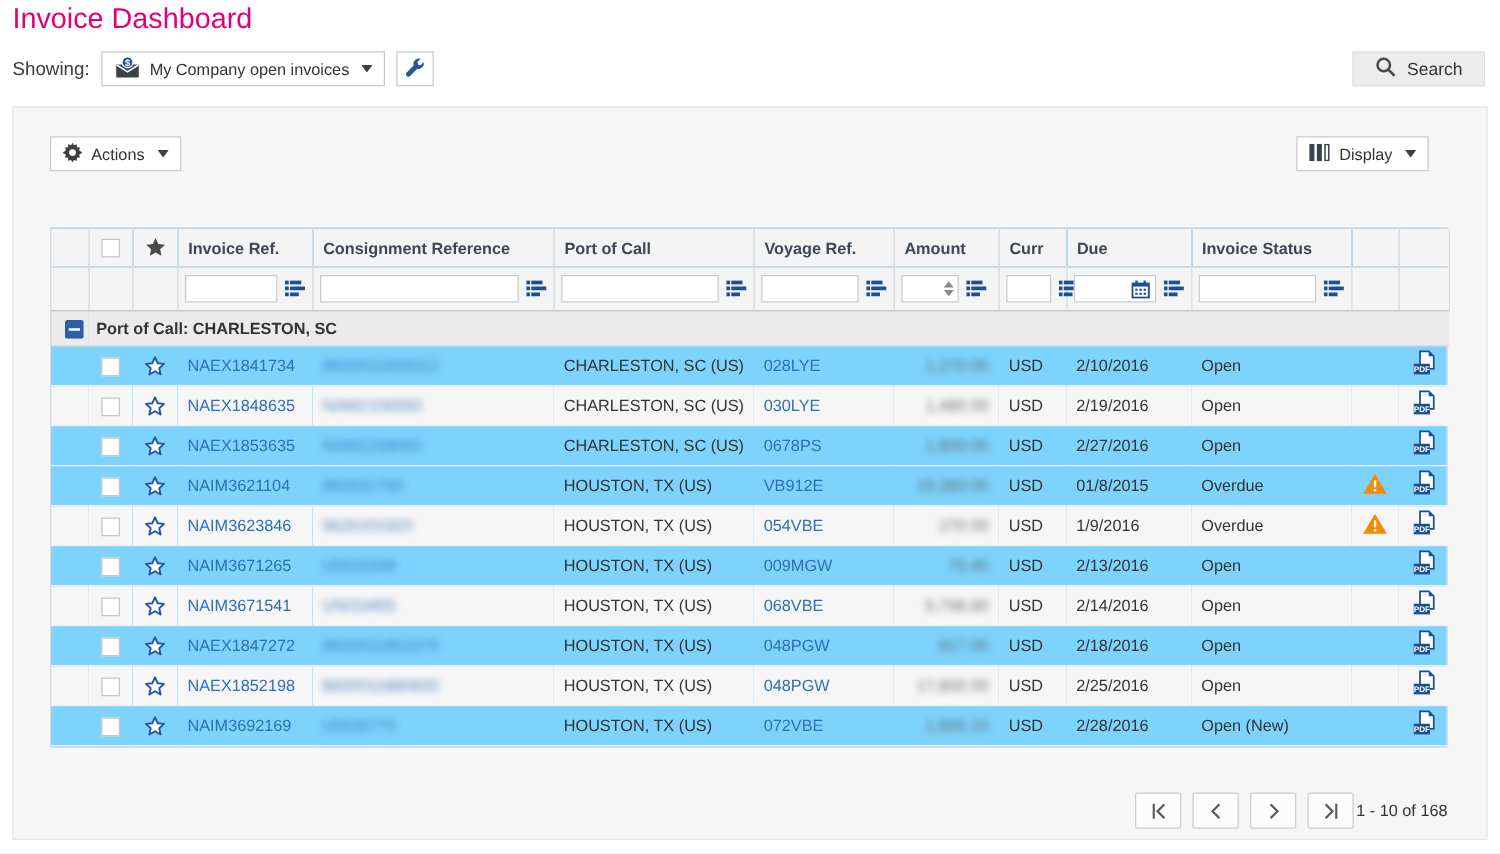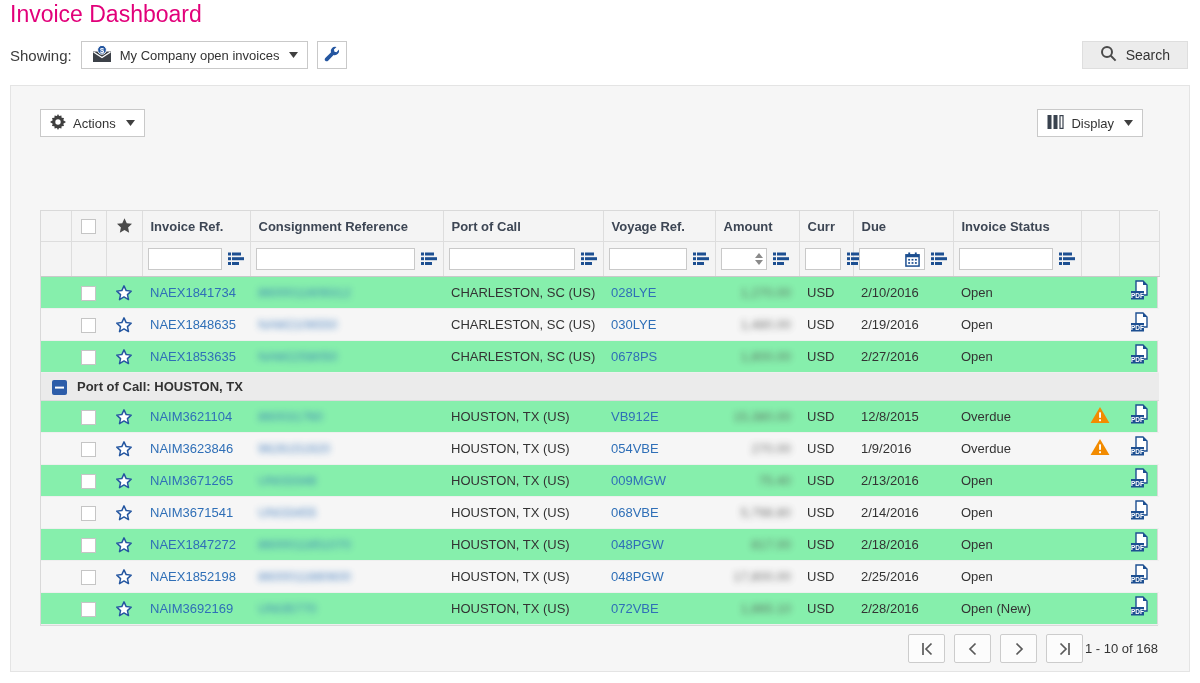--- a/index.html
+++ b/index.html
@@ -22,21 +22,21 @@
   .actions-btn{position:absolute;left:29px;top:23px}
   .display-btn{position:absolute;right:46px;top:23px}
 
   .group-zone{position:absolute;left:29px;right:31px;top:68px;height:37px;border:1px dashed #c2c2c2;
        background:#f6f6f6;display:flex;align-items:center;padding-left:17px;box-sizing:border-box}
   .group-chip{display:inline-flex;align-items:center;gap:9px;background:#fff;border:1px solid #ccc;
        height:30px;padding:0 10px;font-size:13px;font-weight:bold;color:#333;cursor:pointer}
   .x-badge{width:17px;height:17px;border-radius:50%;background:#2456a0;color:#fff;display:inline-flex;
        align-items:center;justify-content:center;font-size:13px;line-height:1;font-weight:bold;cursor:pointer}
 
-  .table-wrap{position:absolute;left:29px;right:31px;top:124px;background:#86efac;border:1px solid #d9d9d9}
+  .table-wrap{position:absolute;left:29px;right:31px;top:96px;background:#7dd3fc;border:1px solid #d9d9d9}
   table{border-collapse:collapse;table-layout:fixed;width:100%;font-size:13px;color:#333}
   th{background:#f4f4f4;border-right:1px solid #ddd;border-bottom:1px solid #ddd;font-weight:bold;
      color:#3d4654;text-align:left;padding:0 8px;height:30px;white-space:nowrap;overflow:hidden}
   th.center{text-align:center;padding:0}
   tr.filter-row td{background:#f4f4f4;border-right:1px solid #ddd;border-bottom:1px solid #c9c9c9;height:34px;padding:0 5px}
   .fcell{display:flex;align-items:center;gap:6px}
   .fbox{display:flex;align-items:center;background:#fff;border:1px solid #c9c9c9;height:22px;flex:1;min-width:0;box-sizing:border-box}
   .fbox input{border:none;outline:none;width:100%;height:100%;font:inherit;padding:0 4px;min-width:0;background:transparent}
   .fbox.small{flex:0 0 46px}
   .fbox.tiny{flex:0 0 36px}
@@ -349,122 +349,122 @@
                     </g>
                   </svg>
                 </span>
               </div>
             </td>
           <td></td>
           <td></td>
         </tr>
       </thead>
       <tbody>
-          <tr class="data-row">
-            <td></td>
-            <td class="center"><span class="cb"></span></td>
-            <td class="center star-cell"><span><svg width="18" height="18" viewBox="0 0 24 24" fill="#fff" stroke="#2456a0" stroke-width="2" stroke-linejoin="round">
-                  <path d="M12 2.5l2.9 6.3 6.7.7-5 4.6 1.4 6.7-6-3.5-6 3.5 1.4-6.7-5-4.6 6.7-.7z"></path>
-                </svg></span></td>
-            <td><a class="lnk">NAEX1841734</a></td>
-            <td><span class="redacted red-link">8600011609312</span></td>
-            <td>CHARLESTON, SC (US)</td>
-            <td><a class="lnk">028LYE</a></td>
-            <td>
-              <span class="amt redacted">1,270.00</span>
-            </td>
-            <td>USD</td>
-            <td>2/10/2016</td>
-            <td>Open</td>
-            <td class="center"></td>
-            <td class="center"><span class="pdf-btn">
-                <svg width="21" height="22" viewBox="0 0 21 22">
-                  <path d="M7 1h7l4 4v10H7z" fill="#fff" stroke="#1d4f91" stroke-width="1.4"></path>
-                  <path d="M14 1l4 4h-4z" fill="#1d4f91"></path>
-                  <rect x="2" y="11" width="13" height="8.5" fill="#1d4f91"></rect>
-                  <text x="8.5" y="17.6" font-size="6.5" fill="#fff" text-anchor="middle" font-weight="bold" font-family="Liberation Sans, sans-serif">PDF</text>
-                </svg>
-              </span></td>
-          </tr>
-          <tr class="data-row alt">
-            <td></td>
-            <td class="center"><span class="cb"></span></td>
-            <td class="center star-cell"><span><svg width="18" height="18" viewBox="0 0 24 24" fill="#fff" stroke="#2456a0" stroke-width="2" stroke-linejoin="round">
-                  <path d="M12 2.5l2.9 6.3 6.7.7-5 4.6 1.4 6.7-6-3.5-6 3.5 1.4-6.7-5-4.6 6.7-.7z"></path>
-                </svg></span></td>
-            <td><a class="lnk">NAEX1848635</a></td>
-            <td><span class="redacted red-link">NAM2106550</span></td>
-            <td>CHARLESTON, SC (US)</td>
-            <td><a class="lnk">030LYE</a></td>
-            <td>
-              <span class="amt redacted">1,480.00</span>
-            </td>
-            <td>USD</td>
-            <td>2/19/2016</td>
-            <td>Open</td>
-            <td class="center"></td>
-            <td class="center"><span class="pdf-btn">
-                <svg width="21" height="22" viewBox="0 0 21 22">
-                  <path d="M7 1h7l4 4v10H7z" fill="#fff" stroke="#1d4f91" stroke-width="1.4"></path>
-                  <path d="M14 1l4 4h-4z" fill="#1d4f91"></path>
-                  <rect x="2" y="11" width="13" height="8.5" fill="#1d4f91"></rect>
-                  <text x="8.5" y="17.6" font-size="6.5" fill="#fff" text-anchor="middle" font-weight="bold" font-family="Liberation Sans, sans-serif">PDF</text>
-                </svg>
-              </span></td>
-          </tr>
-          <tr class="data-row">
-            <td></td>
-            <td class="center"><span class="cb"></span></td>
-            <td class="center star-cell"><span><svg width="18" height="18" viewBox="0 0 24 24" fill="#fff" stroke="#2456a0" stroke-width="2" stroke-linejoin="round">
-                  <path d="M12 2.5l2.9 6.3 6.7.7-5 4.6 1.4 6.7-6-3.5-6 3.5 1.4-6.7-5-4.6 6.7-.7z"></path>
-                </svg></span></td>
-            <td><a class="lnk">NAEX1853635</a></td>
-            <td><span class="redacted red-link">NAM2258050</span></td>
-            <td>CHARLESTON, SC (US)</td>
-            <td><a class="lnk">0678PS</a></td>
-            <td>
-              <span class="amt redacted">1,800.00</span>
-            </td>
-            <td>USD</td>
-            <td>2/27/2016</td>
-            <td>Open</td>
-            <td class="center"></td>
-            <td class="center"><span class="pdf-btn">
-                <svg width="21" height="22" viewBox="0 0 21 22">
-                  <path d="M7 1h7l4 4v10H7z" fill="#fff" stroke="#1d4f91" stroke-width="1.4"></path>
-                  <path d="M14 1l4 4h-4z" fill="#1d4f91"></path>
-                  <rect x="2" y="11" width="13" height="8.5" fill="#1d4f91"></rect>
-                  <text x="8.5" y="17.6" font-size="6.5" fill="#fff" text-anchor="middle" font-weight="bold" font-family="Liberation Sans, sans-serif">PDF</text>
-                </svg>
-              </span></td>
-          </tr>
           <tr class="group-row">
             <td class="center"><span class="minus-box">
                 <svg width="15" height="15" viewBox="0 0 15 15">
                   <rect width="15" height="15" rx="2" fill="#2d5da9"></rect>
                   <rect x="3" y="6.6" width="9" height="2" fill="#fff"></rect>
                 </svg>
               </span></td>
-            <td colspan="12"><span class="grp-label">Port of Call: HOUSTON, TX</span></td>
+            <td colspan="12"><span class="grp-label">Port of Call: CHARLESTON, SC</span></td>
+          </tr>
+          <tr class="data-row">
+            <td></td>
+            <td class="center"><span class="cb"></span></td>
+            <td class="center star-cell"><span><svg width="18" height="18" viewBox="0 0 24 24" fill="#fff" stroke="#2456a0" stroke-width="2" stroke-linejoin="round">
+                  <path d="M12 2.5l2.9 6.3 6.7.7-5 4.6 1.4 6.7-6-3.5-6 3.5 1.4-6.7-5-4.6 6.7-.7z"></path>
+                </svg></span></td>
+            <td><a class="lnk">NAEX1841734</a></td>
+            <td><span class="redacted red-link">8600011609312</span></td>
+            <td>CHARLESTON, SC (US)</td>
+            <td><a class="lnk">028LYE</a></td>
+            <td>
+              <span class="amt redacted">1,270.00</span>
+            </td>
+            <td>USD</td>
+            <td>2/10/2016</td>
+            <td>Open</td>
+            <td class="center"></td>
+            <td class="center"><span class="pdf-btn">
+                <svg width="21" height="22" viewBox="0 0 21 22">
+                  <path d="M7 1h7l4 4v10H7z" fill="#fff" stroke="#1d4f91" stroke-width="1.4"></path>
+                  <path d="M14 1l4 4h-4z" fill="#1d4f91"></path>
+                  <rect x="2" y="11" width="13" height="8.5" fill="#1d4f91"></rect>
+                  <text x="8.5" y="17.6" font-size="6.5" fill="#fff" text-anchor="middle" font-weight="bold" font-family="Liberation Sans, sans-serif">PDF</text>
+                </svg>
+              </span></td>
+          </tr>
+          <tr class="data-row alt">
+            <td></td>
+            <td class="center"><span class="cb"></span></td>
+            <td class="center star-cell"><span><svg width="18" height="18" viewBox="0 0 24 24" fill="#fff" stroke="#2456a0" stroke-width="2" stroke-linejoin="round">
+                  <path d="M12 2.5l2.9 6.3 6.7.7-5 4.6 1.4 6.7-6-3.5-6 3.5 1.4-6.7-5-4.6 6.7-.7z"></path>
+                </svg></span></td>
+            <td><a class="lnk">NAEX1848635</a></td>
+            <td><span class="redacted red-link">NAM2106550</span></td>
+            <td>CHARLESTON, SC (US)</td>
+            <td><a class="lnk">030LYE</a></td>
+            <td>
+              <span class="amt redacted">1,480.00</span>
+            </td>
+            <td>USD</td>
+            <td>2/19/2016</td>
+            <td>Open</td>
+            <td class="center"></td>
+            <td class="center"><span class="pdf-btn">
+                <svg width="21" height="22" viewBox="0 0 21 22">
+                  <path d="M7 1h7l4 4v10H7z" fill="#fff" stroke="#1d4f91" stroke-width="1.4"></path>
+                  <path d="M14 1l4 4h-4z" fill="#1d4f91"></path>
+                  <rect x="2" y="11" width="13" height="8.5" fill="#1d4f91"></rect>
+                  <text x="8.5" y="17.6" font-size="6.5" fill="#fff" text-anchor="middle" font-weight="bold" font-family="Liberation Sans, sans-serif">PDF</text>
+                </svg>
+              </span></td>
+          </tr>
+          <tr class="data-row">
+            <td></td>
+            <td class="center"><span class="cb"></span></td>
+            <td class="center star-cell"><span><svg width="18" height="18" viewBox="0 0 24 24" fill="#fff" stroke="#2456a0" stroke-width="2" stroke-linejoin="round">
+                  <path d="M12 2.5l2.9 6.3 6.7.7-5 4.6 1.4 6.7-6-3.5-6 3.5 1.4-6.7-5-4.6 6.7-.7z"></path>
+                </svg></span></td>
+            <td><a class="lnk">NAEX1853635</a></td>
+            <td><span class="redacted red-link">NAM2258050</span></td>
+            <td>CHARLESTON, SC (US)</td>
+            <td><a class="lnk">0678PS</a></td>
+            <td>
+              <span class="amt redacted">1,800.00</span>
+            </td>
+            <td>USD</td>
+            <td>2/27/2016</td>
+            <td>Open</td>
+            <td class="center"></td>
+            <td class="center"><span class="pdf-btn">
+                <svg width="21" height="22" viewBox="0 0 21 22">
+                  <path d="M7 1h7l4 4v10H7z" fill="#fff" stroke="#1d4f91" stroke-width="1.4"></path>
+                  <path d="M14 1l4 4h-4z" fill="#1d4f91"></path>
+                  <rect x="2" y="11" width="13" height="8.5" fill="#1d4f91"></rect>
+                  <text x="8.5" y="17.6" font-size="6.5" fill="#fff" text-anchor="middle" font-weight="bold" font-family="Liberation Sans, sans-serif">PDF</text>
+                </svg>
+              </span></td>
           </tr>
           <tr class="data-row">
             <td></td>
             <td class="center"><span class="cb"></span></td>
             <td class="center star-cell"><span><svg width="18" height="18" viewBox="0 0 24 24" fill="#fff" stroke="#2456a0" stroke-width="2" stroke-linejoin="round">
                   <path d="M12 2.5l2.9 6.3 6.7.7-5 4.6 1.4 6.7-6-3.5-6 3.5 1.4-6.7-5-4.6 6.7-.7z"></path>
                 </svg></span></td>
             <td><a class="lnk">NAIM3621104</a></td>
             <td><span class="redacted red-link">860031760</span></td>
             <td>HOUSTON, TX (US)</td>
             <td><a class="lnk">VB912E</a></td>
             <td>
               <span class="amt redacted">15,380.00</span>
             </td>
             <td>USD</td>
-            <td>12/8/2015</td>
+            <td>01/8/2015</td>
             <td>Overdue</td>
             <td class="center"><span class="warn-ic">
                 <svg width="20" height="18" viewBox="0 0 22 19">
                   <path d="M11 .8L21.4 18.2H.6z" fill="#f28b00"></path>
                   <rect x="10" y="6.6" width="2.1" height="6" fill="#fff"></rect>
                   <rect x="10" y="14.2" width="2.1" height="2.1" fill="#fff"></rect>
                 </svg>
               </span></td>
             <td class="center"><span class="pdf-btn">
                 <svg width="21" height="22" viewBox="0 0 21 22">

